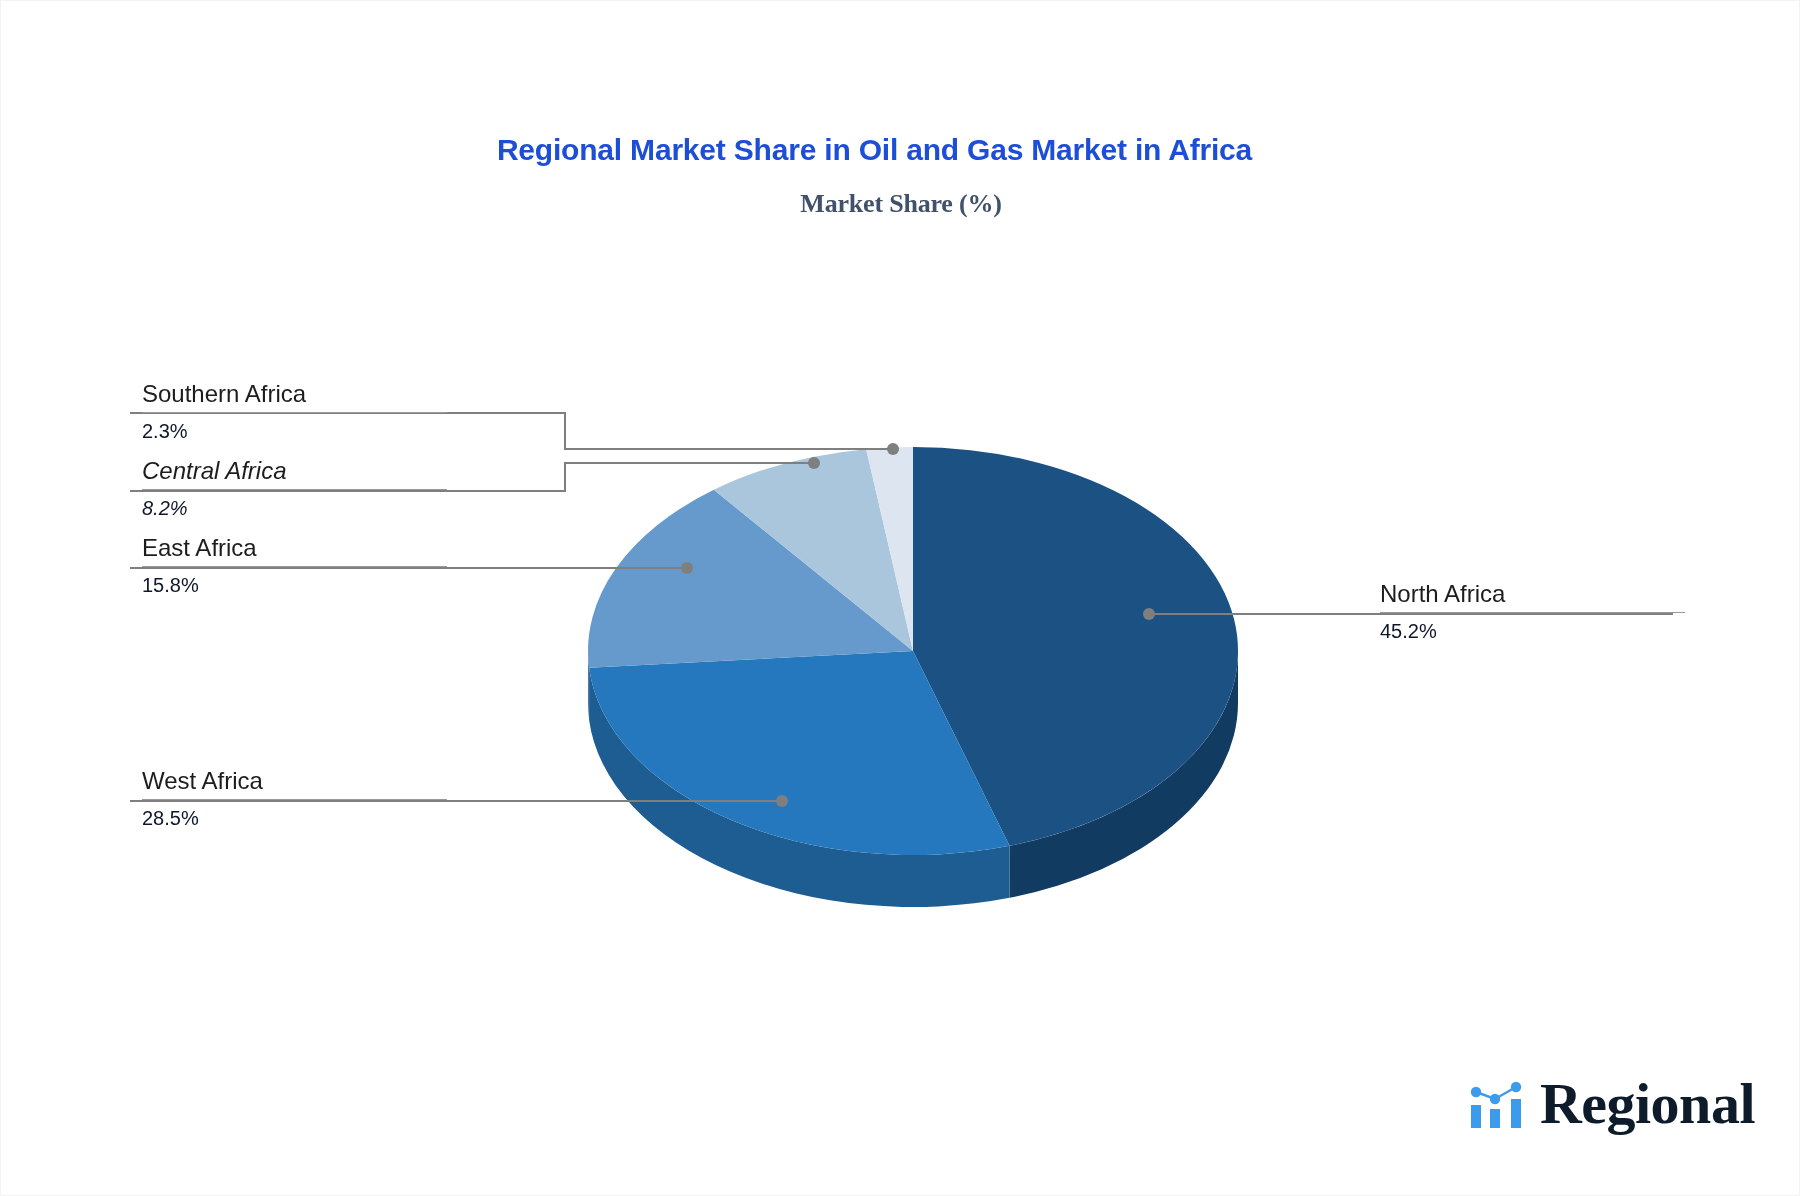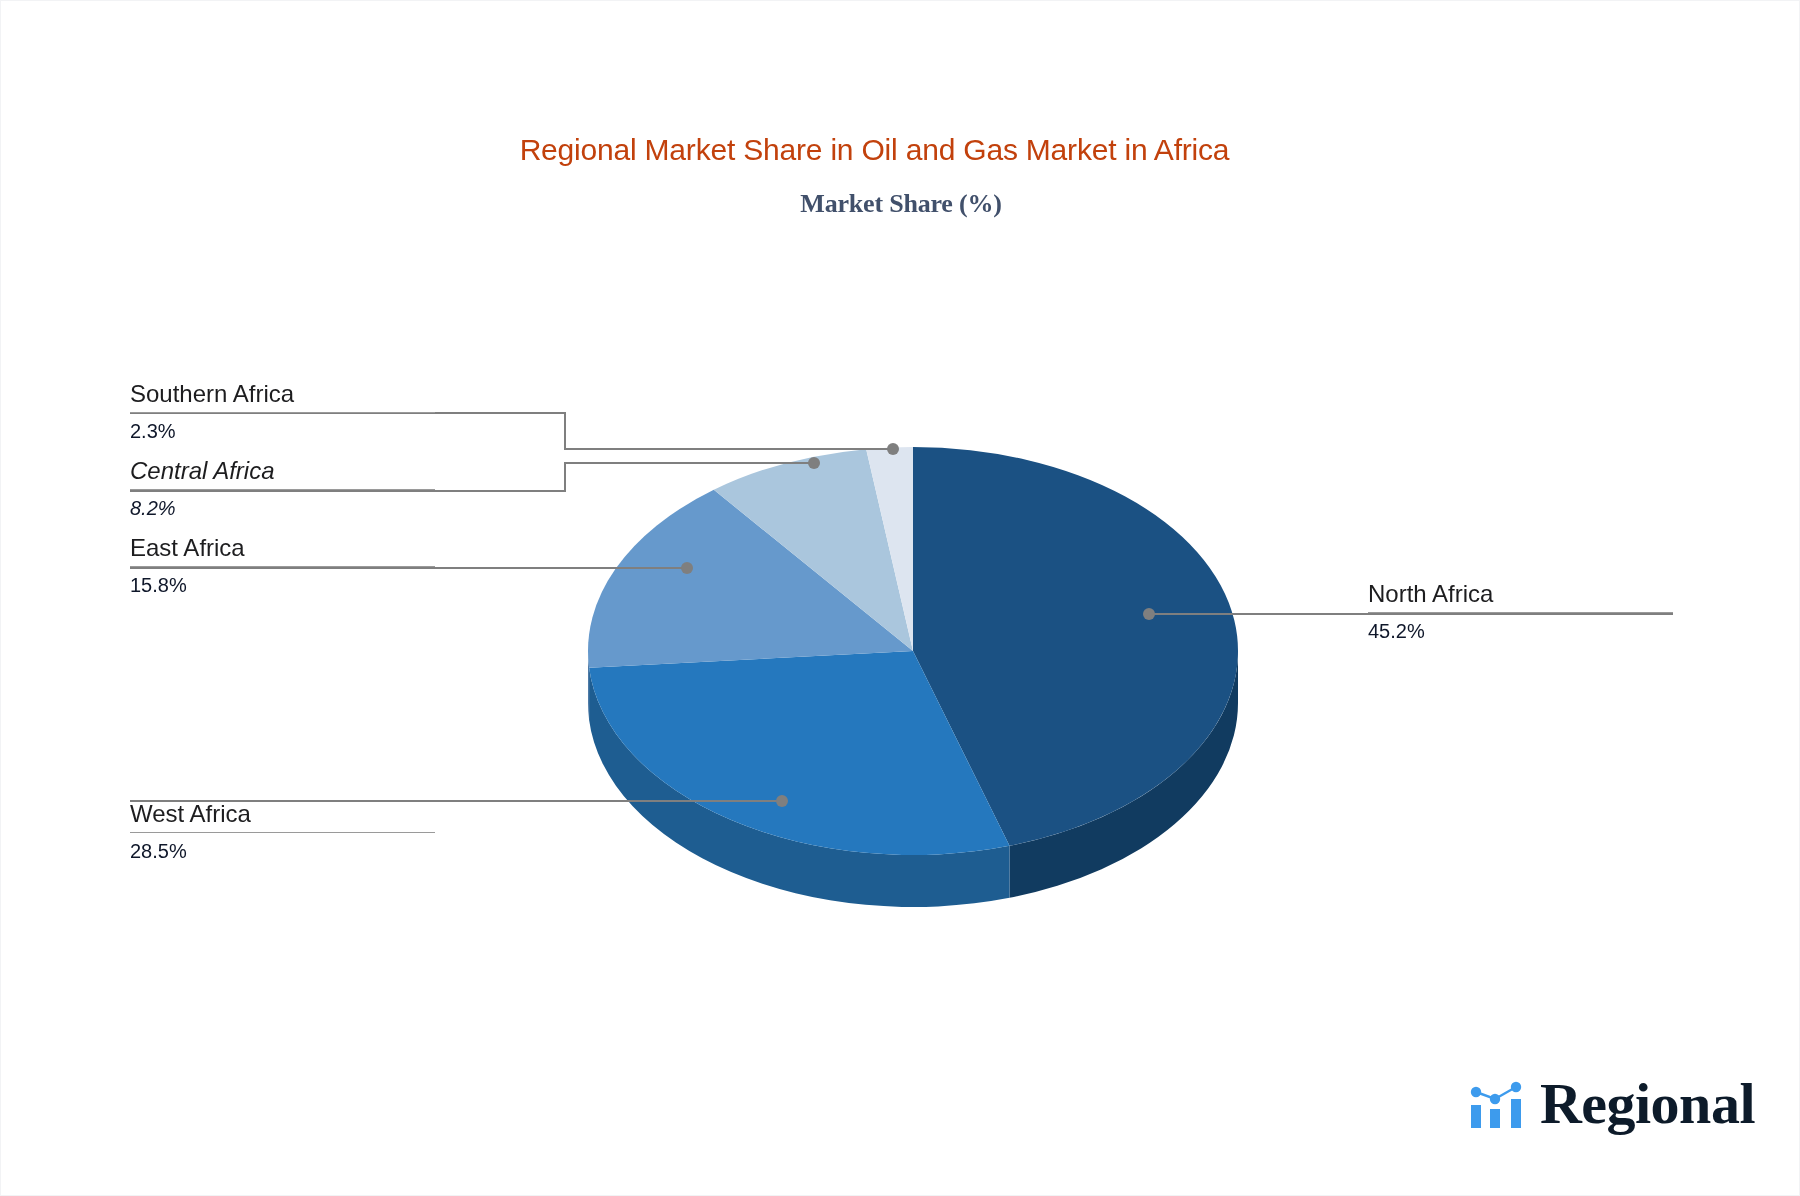--- a/index.html
+++ b/index.html
@@ -25,22 +25,22 @@
   }
 
   
   .title {
     position: absolute;
     left: 0;
     top: 132px;
     width: 1747px;
     text-align: center;
     font-size: 30px;
-    font-weight: normal;
-    color: #c2410c;
+    font-weight: bold;
+    color: #1d4ed8;
     letter-spacing: -0.2px;
   }
   .subtitle {
     position: absolute;
     left: 0;
     top: 188px;
     width: 1800px;
     text-align: center;
     font-size: 26px;
     font-weight: bold;
@@ -55,20 +55,21 @@
     left: 0;
     top: 0;
     width: 1800px;
     height: 1196px;
   }
 
   
   .pie-label {
     position: absolute;
     font-family: "Liberation Sans", sans-serif;
+    margin-left: 12px;
   }
   .pie-label .lbl-name {
     font-size: 24px;
     color: #1d1d1f;
     white-space: nowrap;
     line-height: 30px;
   }
   .pie-label .lbl-rule {
     height: 0;
     border-top: 1.6px solid #9a9a9a;
@@ -159,21 +160,21 @@
     <div class="lbl-rule"></div>
     <div class="lbl-value">8.2%</div>
   </div>
 
   <div class="pie-label" style="left:129px; top:532px; width:305px;">
     <div class="lbl-name">East Africa</div>
     <div class="lbl-rule"></div>
     <div class="lbl-value">15.8%</div>
   </div>
 
-  <div class="pie-label" style="left:129px; top:798px; width:305px;">
+  <div class="pie-label" style="left:129px; top:765px; width:305px;">
     <div class="lbl-name">West Africa</div>
     <div class="lbl-rule"></div>
     <div class="lbl-value">28.5%</div>
   </div>
 
   <div class="pie-label align-right" style="left:1367px; top:578px; width:305px;">
     <div class="lbl-name">North Africa</div>
     <div class="lbl-rule"></div>
     <div class="lbl-value">45.2%</div>
   </div>

